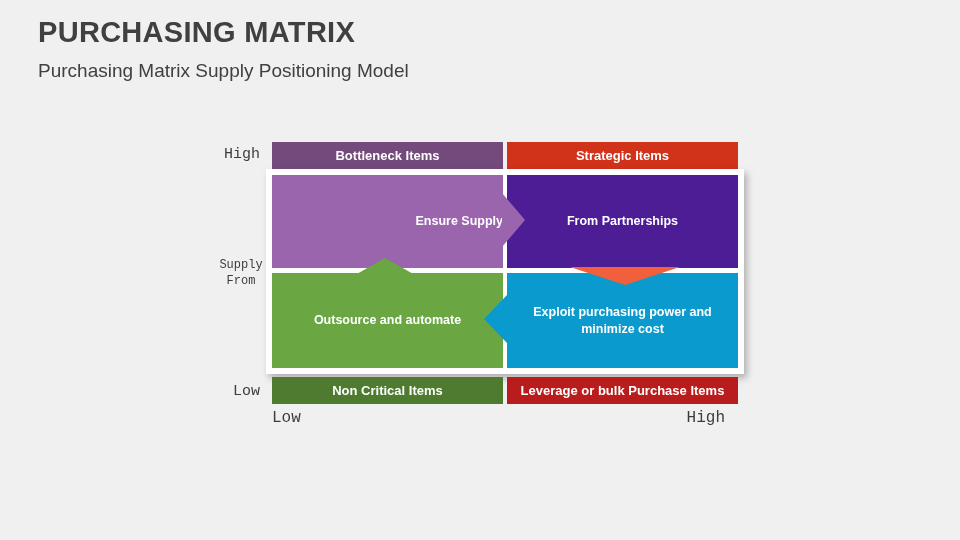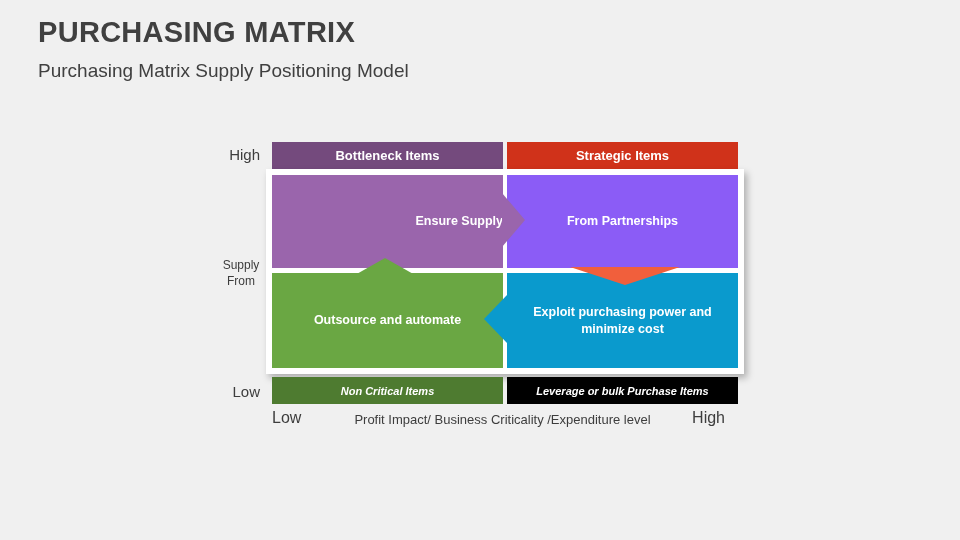--- a/index.html
+++ b/index.html
@@ -21,21 +21,21 @@
   }
 
   
   .bar {
     height:27px; width:231px; color:#ffffff;
     font-size:13px; font-weight:bold;
     display:flex; align-items:center; justify-content:center;
     text-align:center;
   }
   .hdr { top:142px; }
-  .ftr { top:377px; font-size:11px;font-style:italic; }
+  .ftr { top:377px; font-size:13px; }
   .col-left  { left:272px; }
   .col-right { left:507px; }
 
   
   .frame {
     left:266px; top:169px; width:478px; height:205px;
     background:#ffffff;
     box-shadow:3px 4px 7px rgba(0,0,0,0.28);
   }
 
@@ -55,21 +55,21 @@
   .cell-br .wrap { width:195px; }
 
   
   .arrow { z-index:4; }
   .arrow-green  { left:355px; top:258px; width:60px;  height:17px; clip-path:polygon(50% 0, 100% 100%, 0 100%); }
   .arrow-purple { left:502px; top:193px; width:23px;  height:54px; clip-path:polygon(0 0, 100% 50%, 0 100%); }
   .arrow-orange { left:570px; top:267px; width:110px; height:18px; clip-path:polygon(0 0, 100% 0, 50% 100%); }
   .arrow-blue   { left:484px; top:295px; width:23px;  height:48px; clip-path:polygon(100% 0, 100% 100%, 0 50%); }
 
   
-  .axis { color:#3d3d3d; }
+  .axis { color:#3d3d3d;font-family:Liberation Mono, monospace; }
   .y-high  { left:170px; top:146px; width:90px; text-align:right; font-size:15px; }
   .y-title { left:210px; top:257px; width:62px; text-align:center; font-size:12px; line-height:16px; }
   .y-low   { left:170px; top:383px; width:90px; text-align:right; font-size:15px; }
   .x-low   { left:272px; top:409px; font-size:16px; }
   .x-title { left:335px; top:412px; width:335px; text-align:center; font-size:13px; }
   .x-high  { left:640px; top:409px; width:85px; text-align:right; font-size:16px; }
 </style>
 </head>
 <body>
 
@@ -83,43 +83,42 @@
   </div>
   <div class="abs bar hdr col-left" style="background: rgb(116, 74, 125);">
     <span>Bottleneck Items</span>
   </div>
 
   <div class="abs frame"></div>
 
   <div class="abs cell cell-tl" style="background: rgb(154, 101, 172);">
     <span class="wrap">Ensure Supply</span>
   </div>
-  <div class="abs cell cell-tr" style="background: #8b5cf6;">
+  <div class="abs cell cell-tr" style="background: #4c1d95;">
     <span class="wrap">From Partnerships</span>
   </div>
   <div class="abs cell cell-br" style="background: rgb(10, 154, 205);">
     <span class="wrap">Exploit purchasing power and minimize cost</span>
   </div>
   <div class="abs cell cell-bl" style="background: rgb(106, 167, 67);">
     <span class="wrap">Outsource and automate</span>
   </div>
 
   <div class="abs arrow arrow-green" style="background: rgb(106, 167, 67);"></div>
   <div class="abs arrow arrow-purple" style="background: rgb(154, 101, 172);"></div>
   <div class="abs arrow arrow-orange" style="background: rgb(241, 95, 60);"></div>
   <div class="abs arrow arrow-blue" style="background: rgb(10, 154, 205);"></div>
 
   <div class="abs bar ftr col-left" style="background: rgb(78, 123, 48);">
     <span>Non Critical Items</span>
   </div>
-  <div class="abs bar ftr col-right" style="background: #000000;">
+  <div class="abs bar ftr col-right" style="background: #b91c1c;">
     <span>Leverage or bulk Purchase Items</span>
   </div>
 
   <div class="abs axis y-high">High</div>
   <div class="abs axis y-title">Supply From</div>
   <div class="abs axis y-low">Low</div>
 
   <div class="abs axis x-low">Low</div>
-  <div class="abs axis x-title">Profit Impact/ Business Criticality /Expenditure level</div>
   <div class="abs axis x-high">High</div>
 
 </div>
 
 </body></html>

